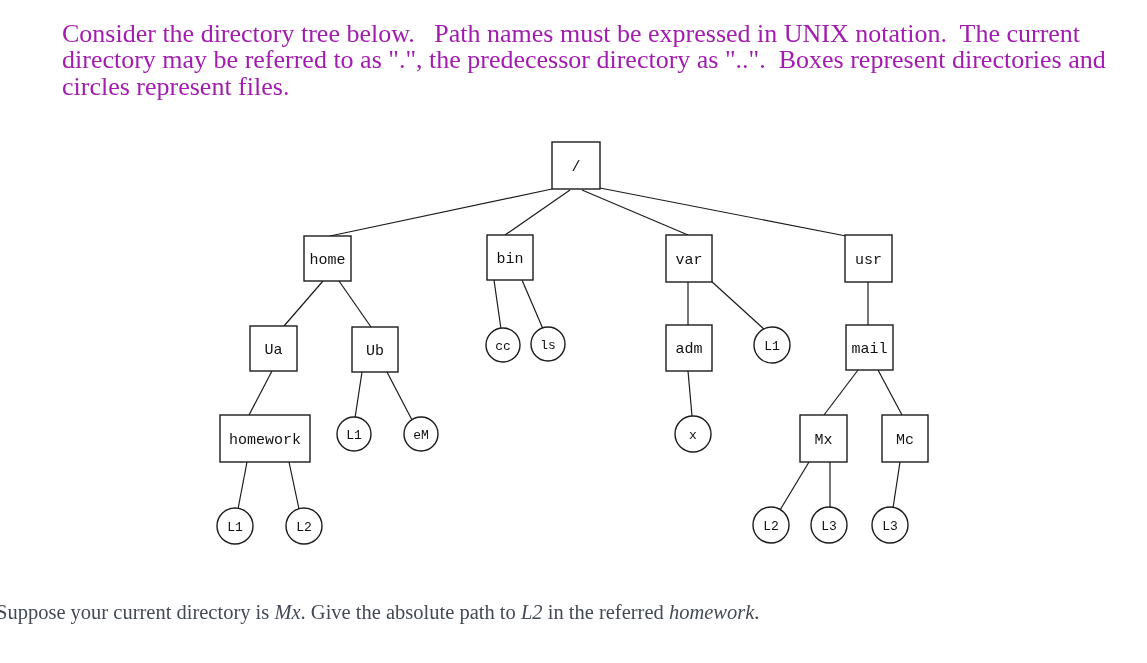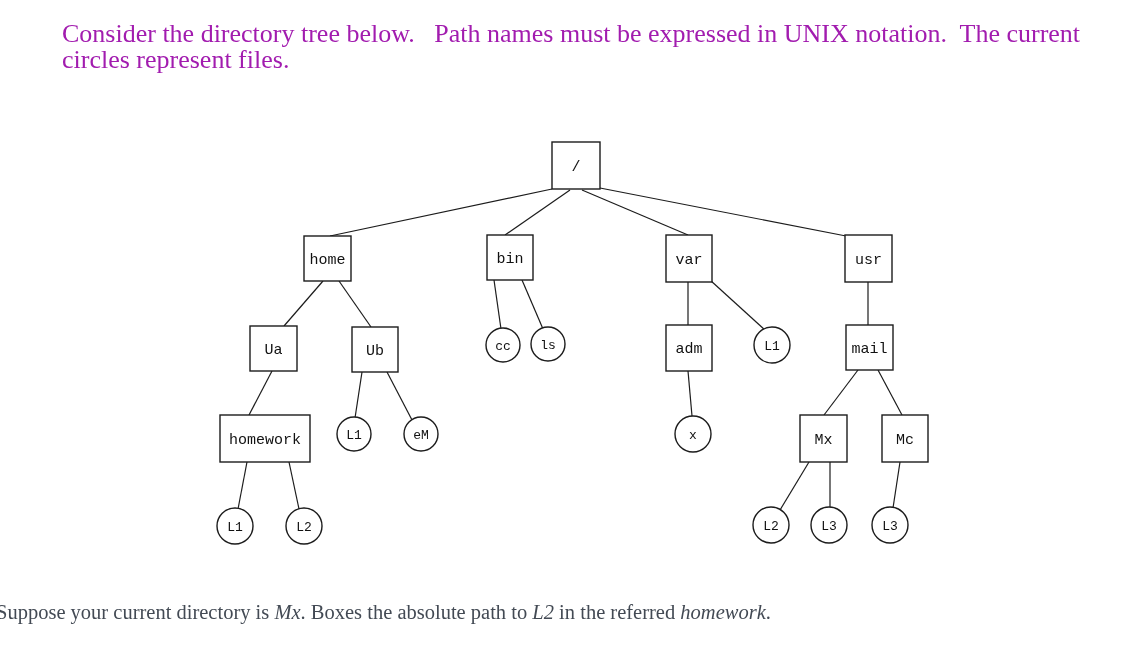--- a/index.html
+++ b/index.html
@@ -45,20 +45,21 @@
     text-anchor: middle;
   }
   #tree-svg .box-label { font-size: 15px; }
   #tree-svg .circle-label { font-size: 13px; }
 </style>
 </head>
 <body>
 
 <div class="intro">
   <div class="tline">Consider the directory tree below.   Path names must be expressed in UNIX notation.  The current</div>
+  <div class="tline">directory may be referred to as ".", the predecessor directory as "..".  Boxes represent directories and</div>
   <div class="tline">circles represent files.</div>
 </div>
 
 <svg id="tree-svg" width="1147" height="663" viewBox="0 0 1147 663" xmlns="http://www.w3.org/2000/svg">
     <line x1="552" y1="189" x2="330" y2="236" stroke="#1c1c1c"></line>
     <line x1="570" y1="190" x2="505" y2="235" stroke="#1c1c1c"></line>
     <line x1="582" y1="190" x2="688" y2="235" stroke="#1c1c1c"></line>
     <line x1="600" y1="188" x2="846" y2="236" stroke="#1c1c1c"></line>
     <line x1="323" y1="281" x2="284" y2="326" stroke="#1c1c1c"></line>
     <line x1="339" y1="281" x2="371" y2="327" stroke="#1c1c1c"></line>
@@ -165,13 +166,13 @@
     <g>
       <circle cx="829" cy="525" r="18"></circle>
       <text x="829" y="525" dy="0.35em" class="circle-label">L3</text>
     </g>
     <g>
       <circle cx="890" cy="525" r="18"></circle>
       <text x="890" y="525" dy="0.35em" class="circle-label">L3</text>
     </g>
   </svg>
 
-<div class="question"><span>Suppose your current directory is </span><span class="it">Mx</span><span>. Boxes the absolute path to </span><span class="it">L2</span><span> in the referred </span><span class="it">homework</span><span>.</span></div>
+<div class="question"><span>Suppose your current directory is </span><span class="it">Mx</span><span>. Give the absolute path to </span><span class="it">L2</span><span> in the referred </span><span class="it">homework</span><span>.</span></div>
 
 </body></html>

